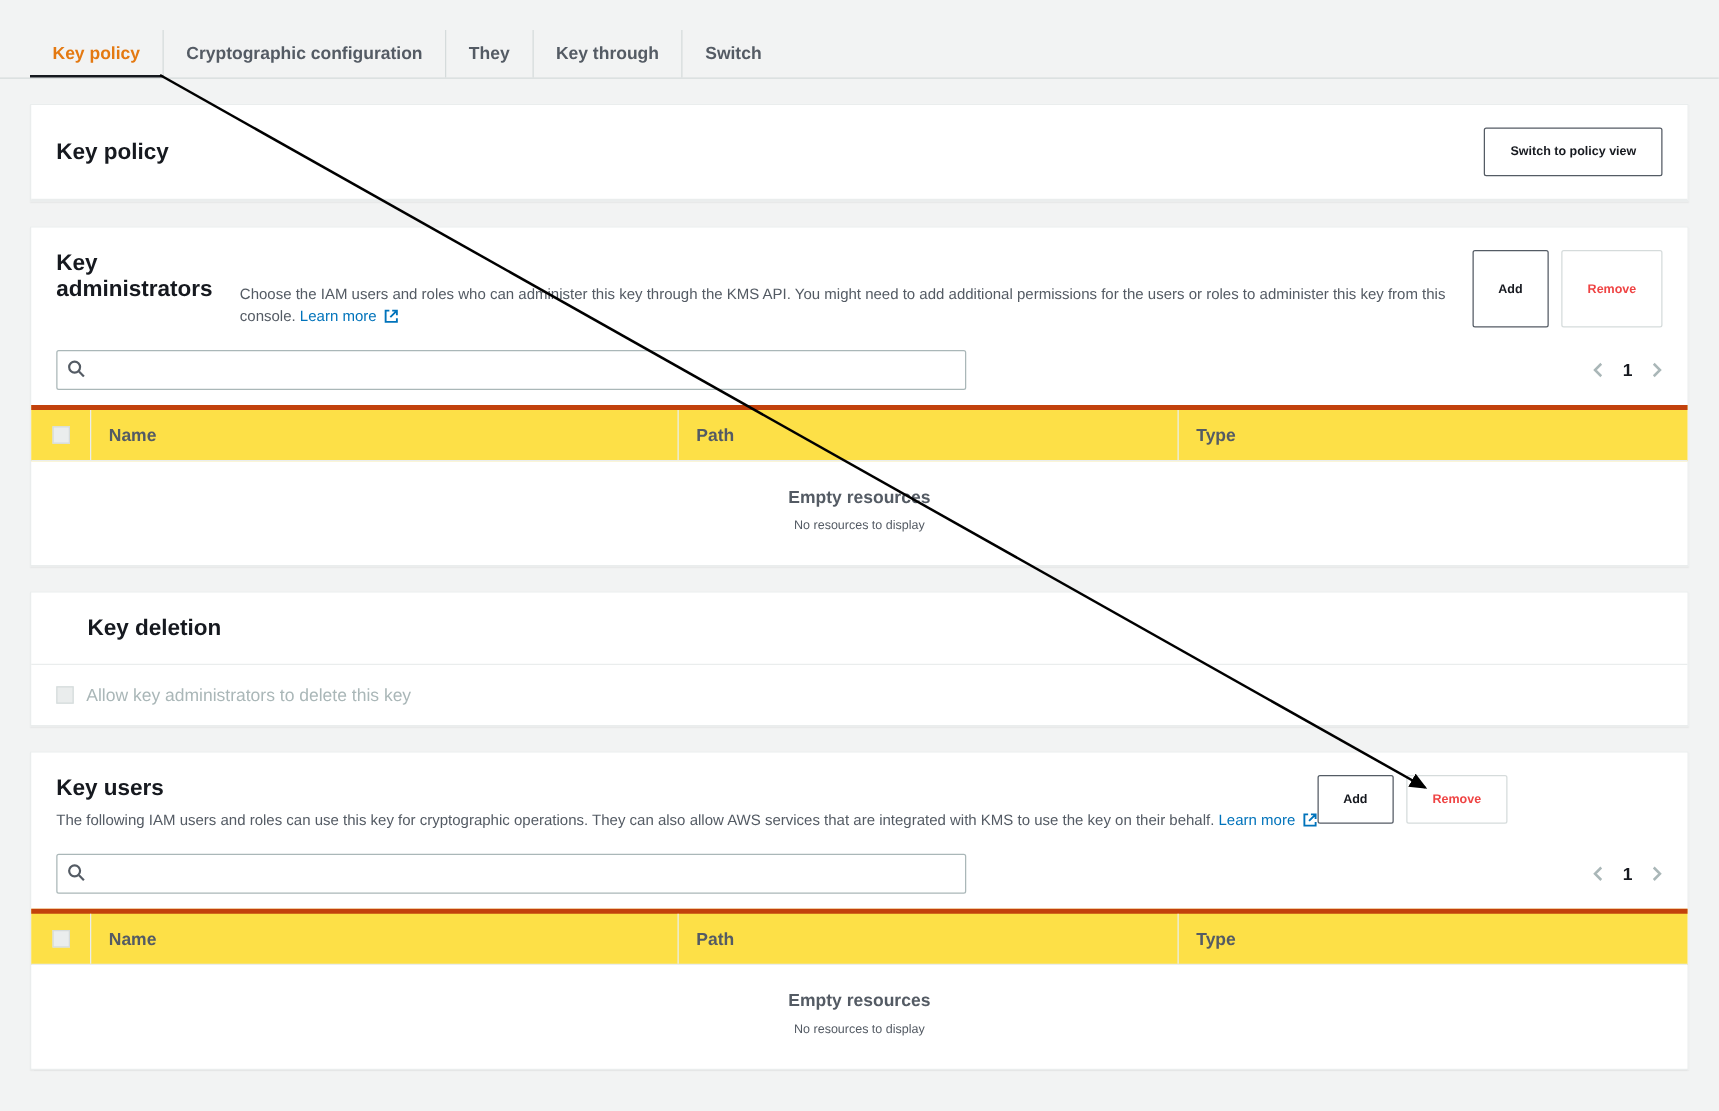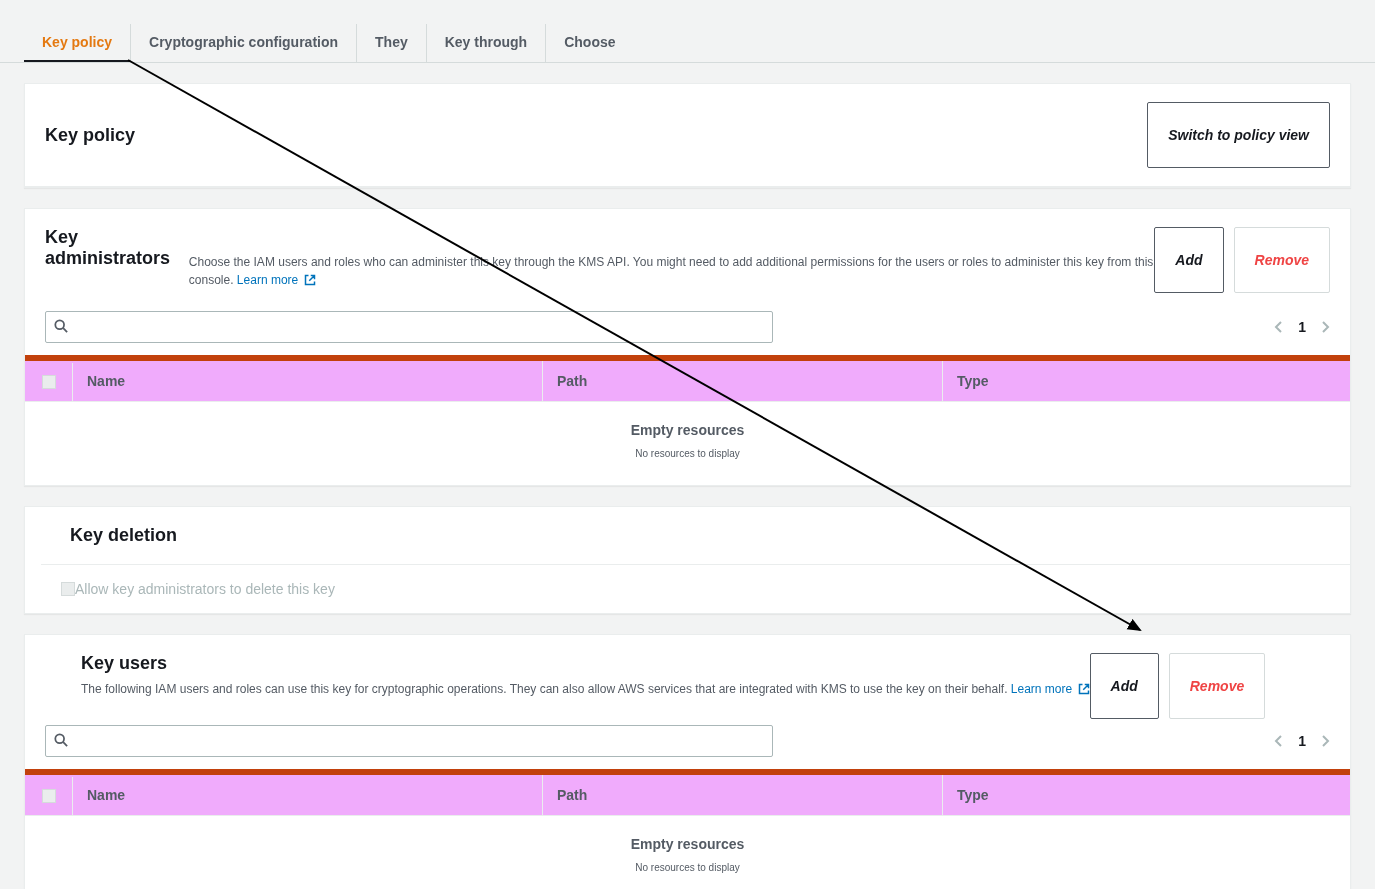--- a/index.html
+++ b/index.html
@@ -58,25 +58,24 @@
     font-size: 12px;
     color: #545b64;
     line-height: 1.5;
   }
 
   .btn {
     border: 1px solid #545b64;
     background: #fff;
     color: #16191f;
     font-weight: 700;
-    padding: 24px 20px;
+    padding: 13px 20px;
     border-radius: 2px;
     cursor: pointer;
-    font-size: 14px;
-    font-style: italic;
+    font-size: 10px;
   }
   .btn.disabled {
     border-color: #d5dbdb;
     color: #ef4444;
     cursor: default;
   }
   .btn-row {
     display: flex;
     gap: 10px;
     padding: 0 20px 12px 20px;
@@ -130,24 +129,23 @@
   }
   .pagination .chev {
     cursor: pointer;
     color: #aab7b8;
     display:flex;
   }
 
   
   .table-head {
     display: flex;
-    background: #f0abfc;
-    border-top: 6px solid #c2410c;
+    background: #fde047;
+    border-top: 4px solid #c2410c;
     border-bottom: 1px solid #eaeded;
-    align-items: flex-end;
   }
   .table-head .col, .table-head .col-check {
     padding: 12px 14px;
     font-weight: 700;
     font-size: 14px;
     color: #545b64;
     border-right: 1px solid #eaeded;
   }
   .table-head .col:last-child { border-right: none; }
   .col-check { width: 48px; display:flex; align-items:center; justify-content:center; }
@@ -175,22 +173,22 @@
     color: #545b64;
     font-size: 10px;
   }
 
   
   .deletion-body {
     padding: 16px 20px;
     border-top: 1px solid #eaeded;
     display: flex;
     align-items: center;
+    gap: 10px;
     color: #aab7b8;
-    margin-left: 16px;
   }
 
   
   .arrow-svg {
     position: absolute;
     left: 0;
     top: 0;
     pointer-events: none;
   }
 
@@ -198,37 +196,37 @@
   .panel-head-noborder {
     display:flex;
     padding: 18px 20px 6px 20px;
     justify-content: space-between;
   }
   .head-row-flex {
     display:flex;
     align-items:flex-start;
     justify-content:space-between;
   }
-  .head-left { flex:1;margin-left:36px; }
+  .head-left { flex:1; }
   .head-right {
     display:flex;
     gap:10px;
   }
 </style>
 </head>
 <body>
 
 <div class="container" style="position:relative;">
 
   <div class="tabs">
     <div class="tab active">Key policy</div>
     <div class="tab">Cryptographic configuration</div>
     <div class="tab">They</div>
     <div class="tab">Key through</div>
-    <div class="tab">Choose</div>
+    <div class="tab">Switch</div>
   </div>
 
   <div class="panel">
     <div class="panel-header">
       <div class="panel-title">Key policy</div>
       <button class="btn">Switch to policy view</button>
     </div>
   </div>
 
   <div class="panel">

